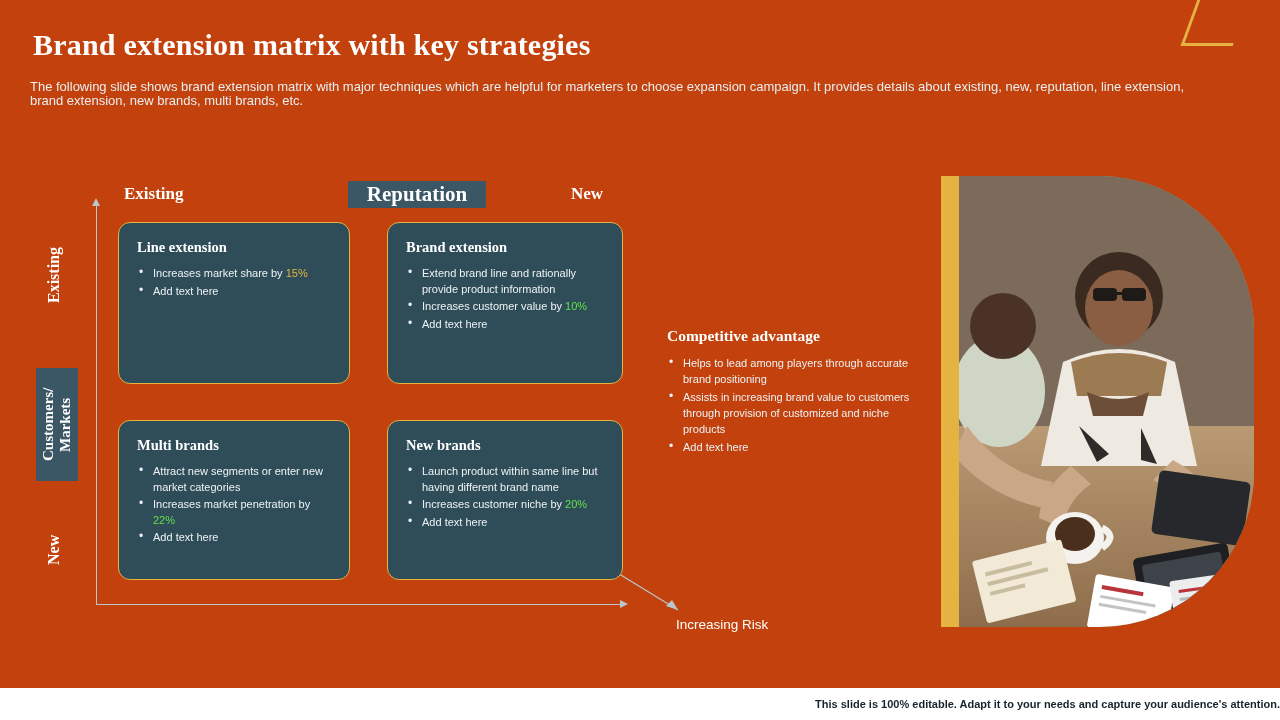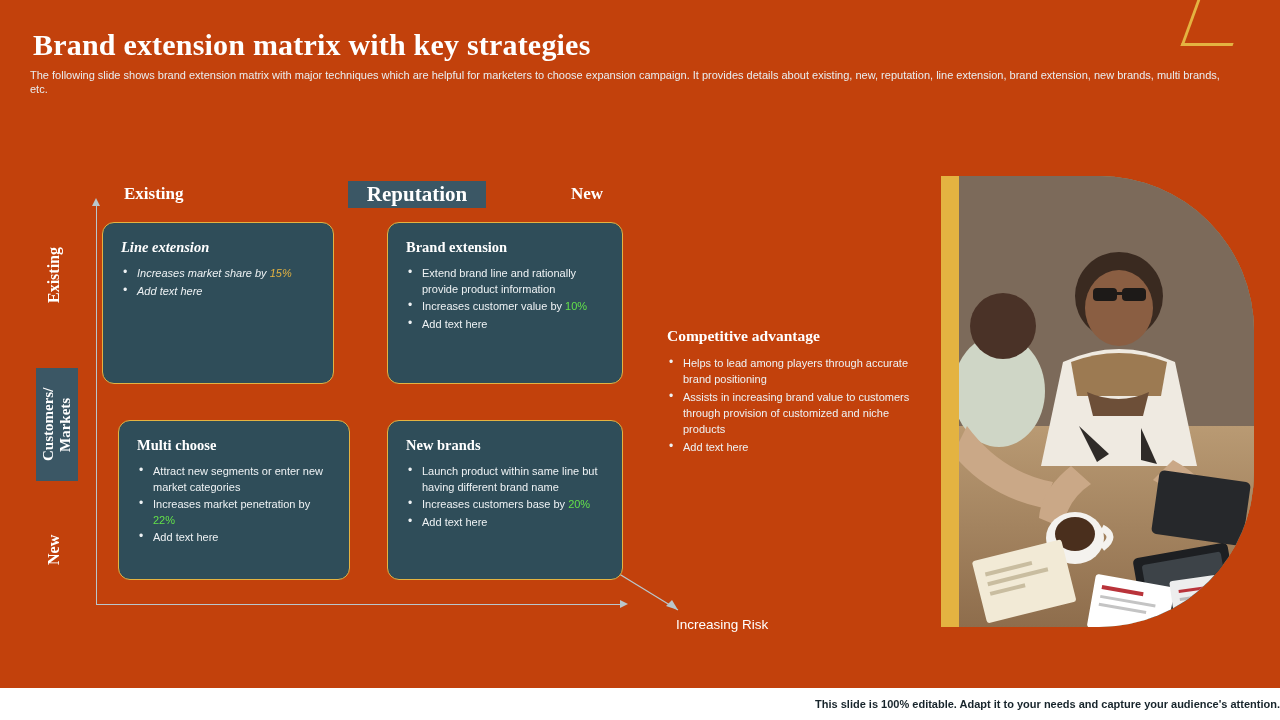--- a/index.html
+++ b/index.html
@@ -35,23 +35,23 @@
     position: absolute;
     left: 33px; top: 28px;
     font-family: "Liberation Serif", serif;
     font-size: 30px;
     font-weight: bold;
     color: #ffffff;
     letter-spacing: 0.2px;
   }
   .subtitle {
     position: absolute;
-    left: 30px; top: 68px;
+    left: 30px; top: 80px;
     width: 1190px;
-    font-size: 11px;
+    font-size: 13px;
     line-height: 14px;
     color: #e9eef0;
   }
   
   .col-head {
     position: absolute;
     font-family: "Liberation Serif", serif;
     font-size: 17px;
     font-weight: bold;
     color: #ffffff;
@@ -160,21 +160,21 @@
   }
   .card li::before {
     content: "•";
     position: absolute;
     left: 2px; top: -1px;
     font-size: 12px;
     color: #eef2f4;
   }
   .hl-amber { color: #e4b341; }
   .hl-green { color: #63e04a; }
-  .card-1 { left: 102px; top: 222px; width: 232px; height: 162px; font-style: italic; }
+  .card-1 { left: 118px; top: 222px; width: 232px; height: 162px; }
   .card-2 { left: 387px; top: 222px; width: 236px; height: 162px; }
   .card-3 { left: 118px; top: 420px; width: 232px; height: 160px; }
   .card-4 { left: 387px; top: 420px; width: 236px; height: 160px; }
   
   .ca-title {
     position: absolute;
     left: 667px; top: 327px;
     font-family: "Liberation Serif", serif;
     font-size: 15.5px;
     font-weight: bold;
@@ -279,33 +279,33 @@
   <div class="card card-2">
     <h3>Brand extension</h3>
     <ul>
       <li><span>Extend brand line and rationally provide product information</span></li>
       <li><span>Increases customer value by </span><span class="hl-green">10%</span></li>
       <li><span>Add text here</span></li>
     </ul>
   </div>
 
   <div class="card card-3">
-    <h3>Multi choose</h3>
+    <h3>Multi brands</h3>
     <ul>
       <li><span>Attract new segments or enter new market categories</span></li>
       <li><span>Increases market penetration by </span><span class="hl-green">22%</span></li>
       <li><span>Add text here</span></li>
     </ul>
   </div>
 
   <div class="card card-4">
     <h3>New brands</h3>
     <ul>
       <li><span>Launch product within same line but having different brand name</span></li>
-      <li><span>Increases customers base by </span><span class="hl-green">20%</span></li>
+      <li><span>Increases customer niche by </span><span class="hl-green">20%</span></li>
       <li><span>Add text here</span></li>
     </ul>
   </div>
 
   <div class="ca-title">Competitive advantage</div>
   <ul class="ca-list">
     <li>Helps to lead among players through accurate brand positioning</li>
     <li>Assists in increasing brand value to customers through provision of customized and niche products</li>
     <li>Add text here</li>
   </ul>

